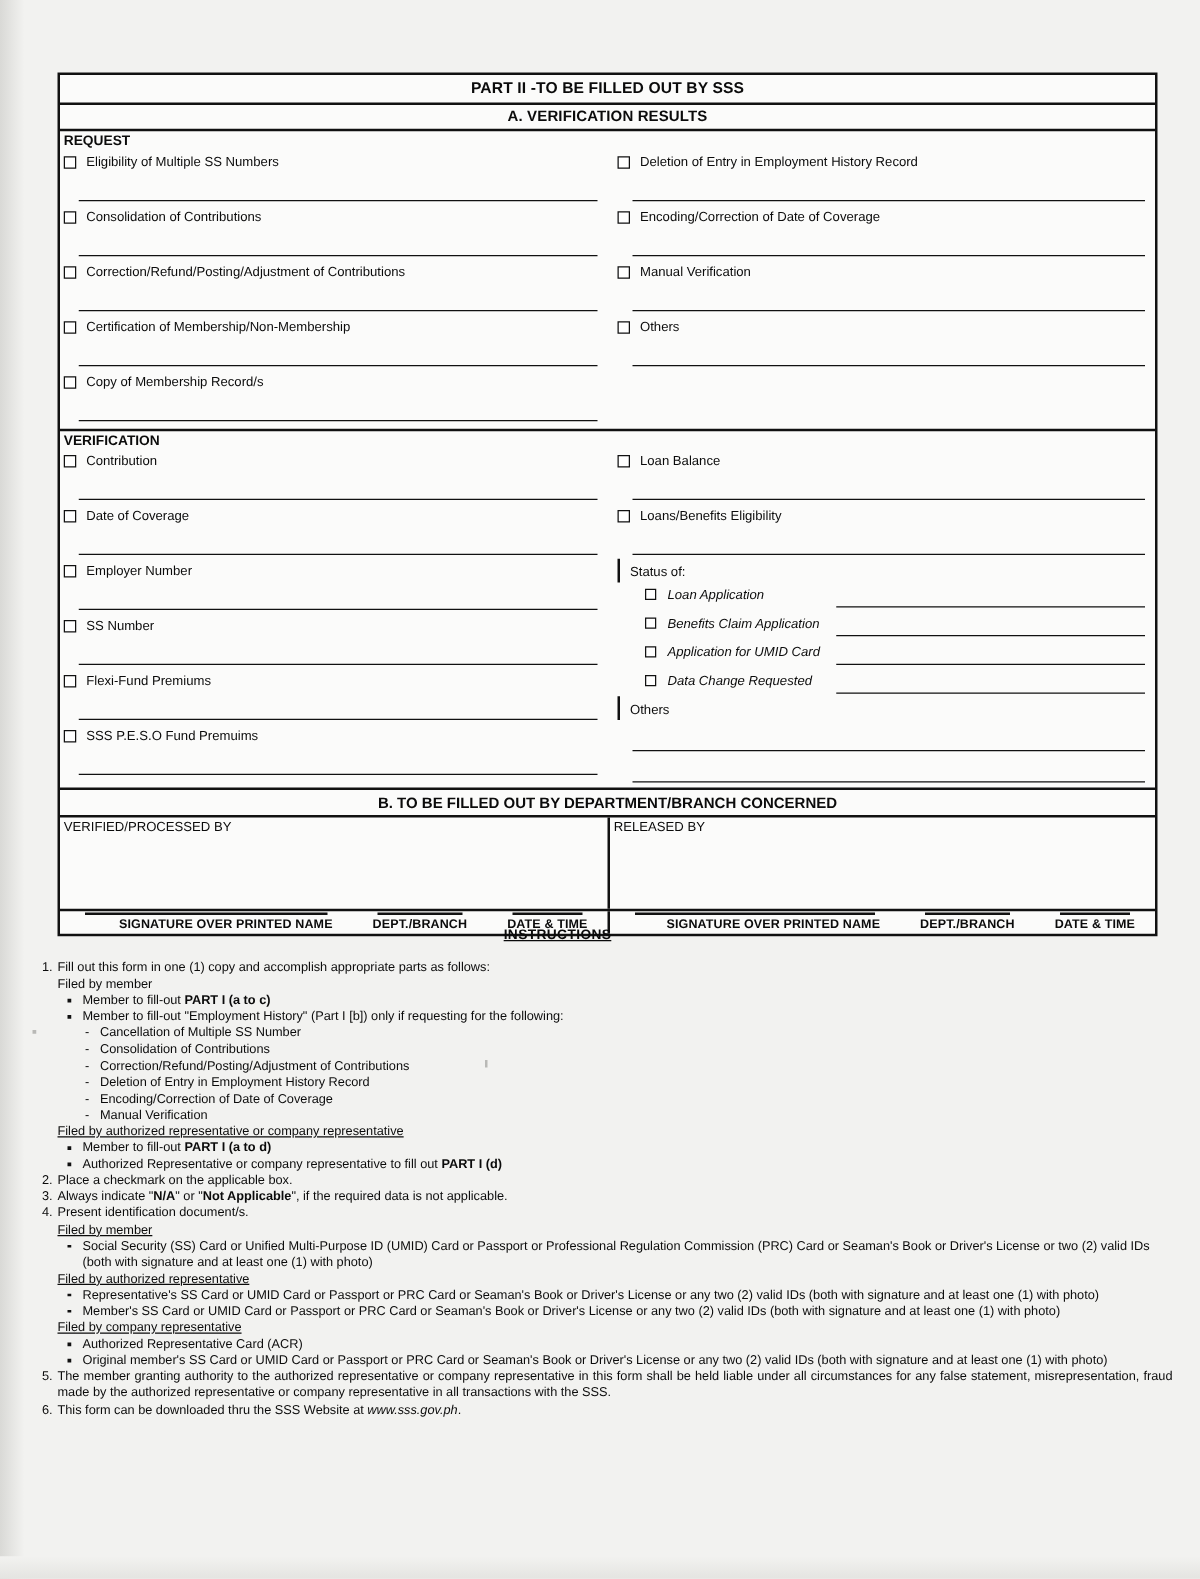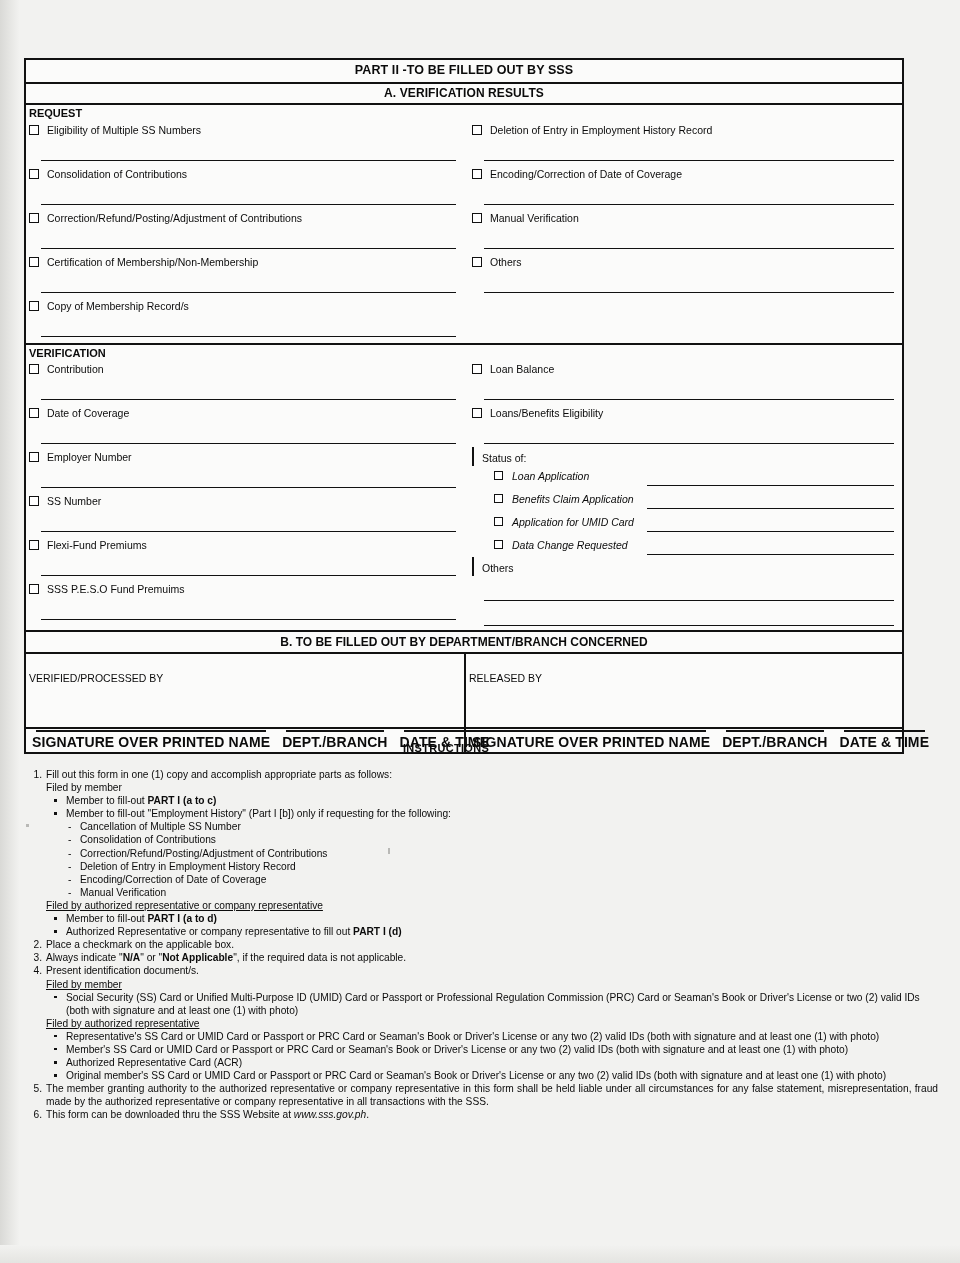--- a/index.html
+++ b/index.html
@@ -20,21 +20,21 @@
     pointer-events:none;
   }
   .scan-shade-bottom{
     position:absolute;left:0;bottom:0;width:100%;height:18px;
     background:linear-gradient(to top,#e4e4e1,#f2f2f0);
     pointer-events:none;
   }
 
   
   .form-wrap{
-    position:absolute;left:24px;top:58px;width:880px;
+    position:absolute;left:46px;top:58px;width:880px;
     box-sizing:border-box;
     border:2.5px solid #111;
     background:#fbfbfa;
   }
   .band{
     text-align:center;
     font-weight:bold;
     font-size:12.5px;
     letter-spacing:.1px;
     padding:4px 0 4px;
@@ -120,45 +120,45 @@
     border-bottom:2.2px solid #111;
   }
   .secb{
     display:flex;
     height:73px;
   }
   .secb-half{
     box-sizing:border-box;
     width:50%;
     position:relative;
-    padding:18px 0 0 3px;
+    padding:2px 0 0 3px;
   }
   .secb-half.r{border-left:2.2px solid #111;}
   .secb-cap{
     font-size:10.5px;
     line-height:12px;
   }
   .sigrow{
     display:flex;
     border-top:2.2px solid #111;
   }
   .sighalf{
     box-sizing:border-box;
     width:50%;
     display:flex;
     align-items:flex-end;
   }
   .sighalf.r{border-left:2.2px solid #111;}
   .sigcell{
     box-sizing:border-box;
-    text-align:left;
-    font-size:14px;
+    text-align:right;
+    font-size:10px;
     font-weight:bold;
     letter-spacing:.1px;
-    padding:1px 6px 2px;
+    padding:1px 16px 2px;
     white-space:nowrap;
   }
   .sigcell .topline{
     border-top:2px solid #111;
     margin:0 4px 2px;
     height:0;
   }
   .sc-sig{flex:1 1 auto;}
   .sc-dept{flex:0 0 105px;}
   .sc-date{flex:0 0 92px;}
@@ -480,20 +480,21 @@
   </div>
 
   <div class="num-item">
     <span class="num">4.</span>
     <div>Present identification document/s.</div>
     <div class="hdr-u">Filed by member</div>
     <div class="bul">Social Security (SS) Card or Unified Multi-Purpose ID (UMID) Card or Passport or Professional Regulation Commission (PRC) Card or Seaman's Book or Driver's License or two (2) valid IDs (both with signature and at least one (1) with photo)</div>
     <div class="hdr-u">Filed by authorized representative</div>
     <div class="bul">Representative's SS Card or UMID Card or Passport or PRC Card or Seaman's Book or Driver's License or any two (2) valid IDs (both with signature and at least one (1) with photo)</div>
     <div class="bul">Member's SS Card or UMID Card or Passport or PRC Card or Seaman's Book or Driver's License or any two (2) valid IDs (both with signature and at least one (1) with photo)</div>
+    <div class="hdr-u">Filed by company representative</div>
     <div class="bul">Authorized Representative Card (ACR)</div>
     <div class="bul">Original member's SS Card or  UMID Card or Passport or PRC Card or Seaman's Book or Driver's License or any two (2) valid IDs (both with signature and at least one (1) with photo)</div>
   </div>
 
   <div class="num-item">
     <span class="num">5.</span>
     <div class="just">The member granting authority to the authorized representative or company representative in this form shall be held liable under all circumstances for any false statement, misrepresentation, fraud made by the authorized representative or company representative in all transactions with the SSS.</div>
   </div>
 
   <div class="num-item">

